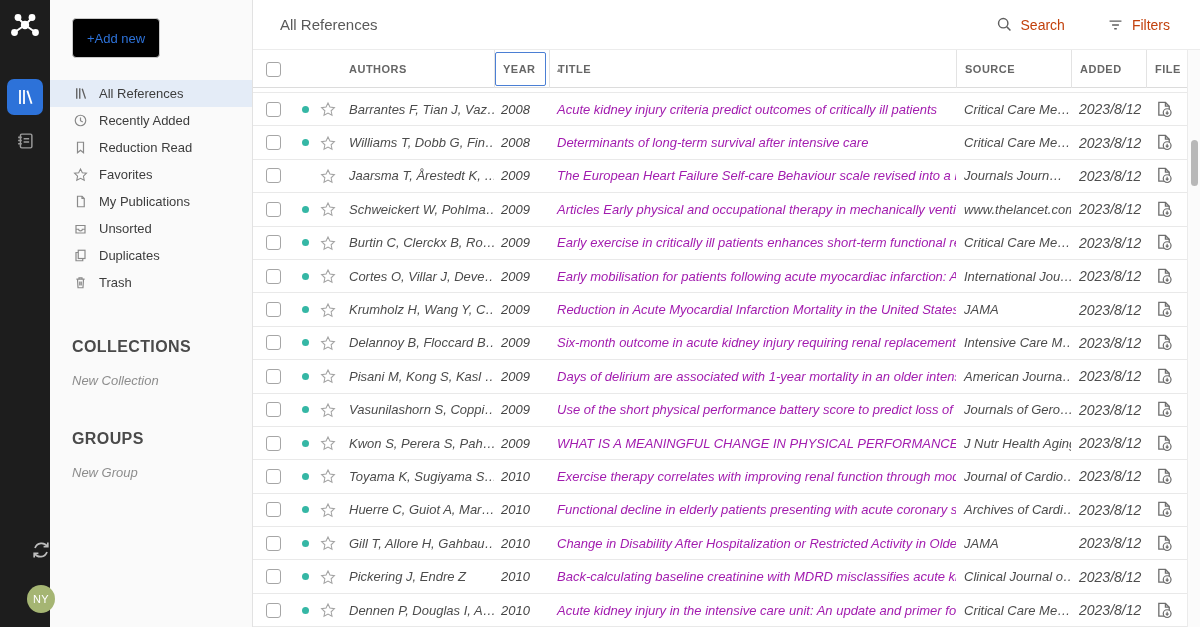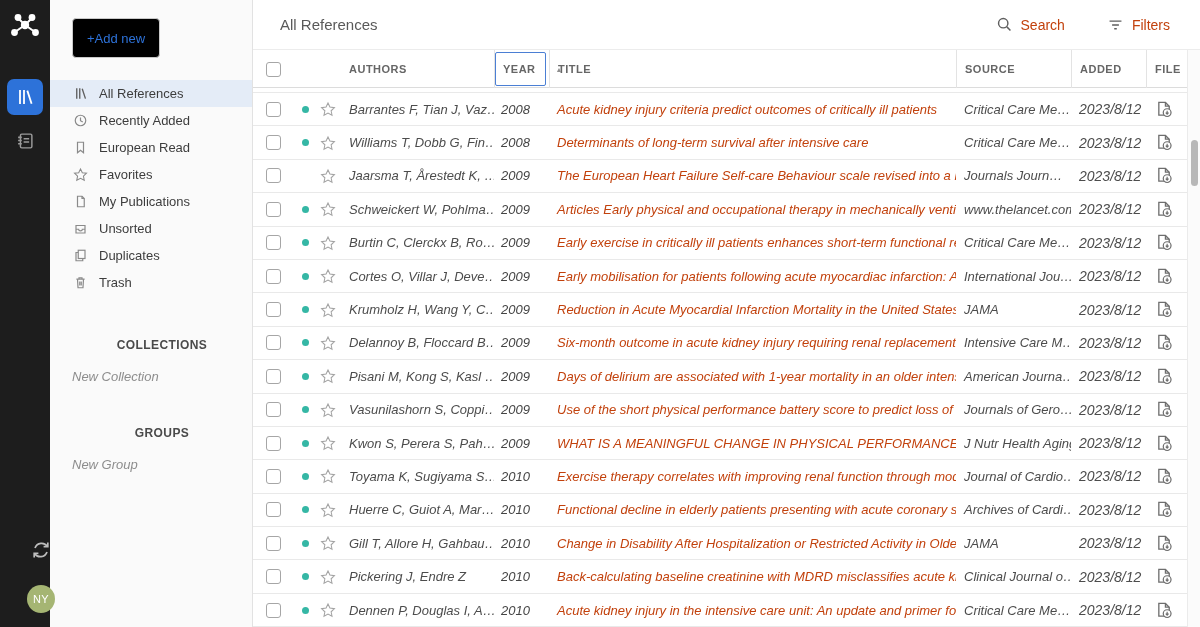--- a/index.html
+++ b/index.html
@@ -15,21 +15,21 @@
   .rail-bottom { position:absolute; bottom:0; left:16px; width:50px; display:flex; flex-direction:column; align-items:center; }
   .avatar { width:28px; height:28px; border-radius:50%; background:#a5b573; color:#fff; font-size:11px; display:flex; align-items:center; justify-content:center; margin:24px 0 14px; letter-spacing:.3px; }
 
   
   .sidebar { width:203px; flex:0 0 203px; background:#fafafa; border-right:1px solid #e2e2e2; padding-top:18px; }
   .add-new { margin-left:22px; background:#000000; border:1px solid #c9c9c9; border-radius:4px; height:40px; padding:0 14px; font-size:13px; color:#2d72d9; display:inline-flex; align-items:center; cursor:pointer; font-family:inherit; }
   .nav { margin-top:22px; }
   .nav-item { height:27px; display:flex; align-items:center; padding-left:22px; gap:11px; font-size:13px; color:#3d3d3d; cursor:pointer; }
   .nav-item .ic { width:16px; height:16px; flex:0 0 16px; display:flex; align-items:center; justify-content:center; }
   .nav-item.selected { background:#e4ecf7; }
-  .section-h { margin:42px 0 0 22px; font-size:12px; font-weight:bold; color:#4a4a4a; letter-spacing:.4px;text-align:center; }
+  .section-h { margin:42px 0 0 22px; font-size:16px; font-weight:bold; color:#4a4a4a; letter-spacing:.4px; }
   .section-link { margin:17px 0 0 22px; font-size:13px; font-style:italic; color:#8d8d8d; cursor:pointer; }
 
   
   .main { flex:1; display:flex; flex-direction:column; min-width:0; }
   .main-header { height:50px; flex:0 0 50px; display:flex; align-items:center; border-bottom:1px solid #ececec; }
   .page-title { margin-left:27px; font-size:15px; color:#595959; }
   .mh-right { margin-left:auto; display:flex; align-items:center; gap:42px; margin-right:30px; }
   .mh-tool { display:flex; align-items:center; gap:8px; font-size:14px; color:#c2410c; cursor:pointer; }
 
   .cols  { display:grid; grid-template-columns:29px 34px 24px 154px 55px 407px 115px 75px 41px; align-items:center; }
@@ -47,21 +47,21 @@
   .rows-wrap { flex:1; position:relative; background:#fcfcfc; }
   .partial-row { height:5px; background:#fff; border-bottom:1px solid #e9e9e9; width:934px; }
   .row { height:33.4px; background:#fff; border-bottom:1px solid #e9e9e9; width:934px; font-size:13px; color:#454545; cursor:pointer;font-style:italic; }
   .checkbox { width:15px; height:15px; border:1.5px solid #a6a6a6; border-radius:3px; background:#fff; margin-left:13px; cursor:pointer; }
   .dotcell { display:flex; justify-content:center; padding-left:12px; }
   .dot { width:7px; height:7px; border-radius:50%; background:#35b7a5; }
   .starcell { display:flex; justify-content:center; }
   .cell { white-space:nowrap; overflow:hidden; padding-left:8px; }
   .c-authors { padding-left:9px; color:#4c4c4c; }
   .c-year { padding-left:7px; }
-  .c-title { color:#c2410c; }
+  .c-title { color:#a21caf; }
   .c-source { color:#4c4c4c; }
   .c-added { font-size:14px; color:#4c4c4c; }
   .c-file { display:flex; padding-left:10px; }
 
   .scroll-gutter { position:absolute; top:-38px; bottom:0; right:0; width:13px; background:#fbfbfb; border-left:1px solid #ebebeb; }
   .scroll-thumb { position:absolute; top:90px; left:3px; width:7px; height:46px; border-radius:4px; background:#b8b8b8; }
 
   svg { display:block; }
 </style>
 </head>
@@ -129,21 +129,21 @@
             </svg>
         </span>
         <span>Recently Added</span>
       </div>
       <div class="nav-item">
         <span class="ic">
           <svg viewBox="0 0 20 20" width="15" height="15" stroke="#8a8a8a" stroke-width="1.6" fill="none">
               <path d="M6 3h8v14l-4-3.3L6 17z"></path>
             </svg>
         </span>
-        <span>European Read</span>
+        <span>Reduction Read</span>
       </div>
       <div class="nav-item">
         <span class="ic">
           <svg viewBox="0 0 20 20" width="15" height="15" stroke="#8a8a8a" stroke-width="1.4" fill="none">
               <polygon points="10,2.5 12.4,7.6 18,8.3 13.9,12.2 15,17.7 10,15 5,17.7 6.1,12.2 2,8.3 7.6,7.6"></polygon>
             </svg>
         </span>
         <span>Favorites</span>
       </div>
       <div class="nav-item">

